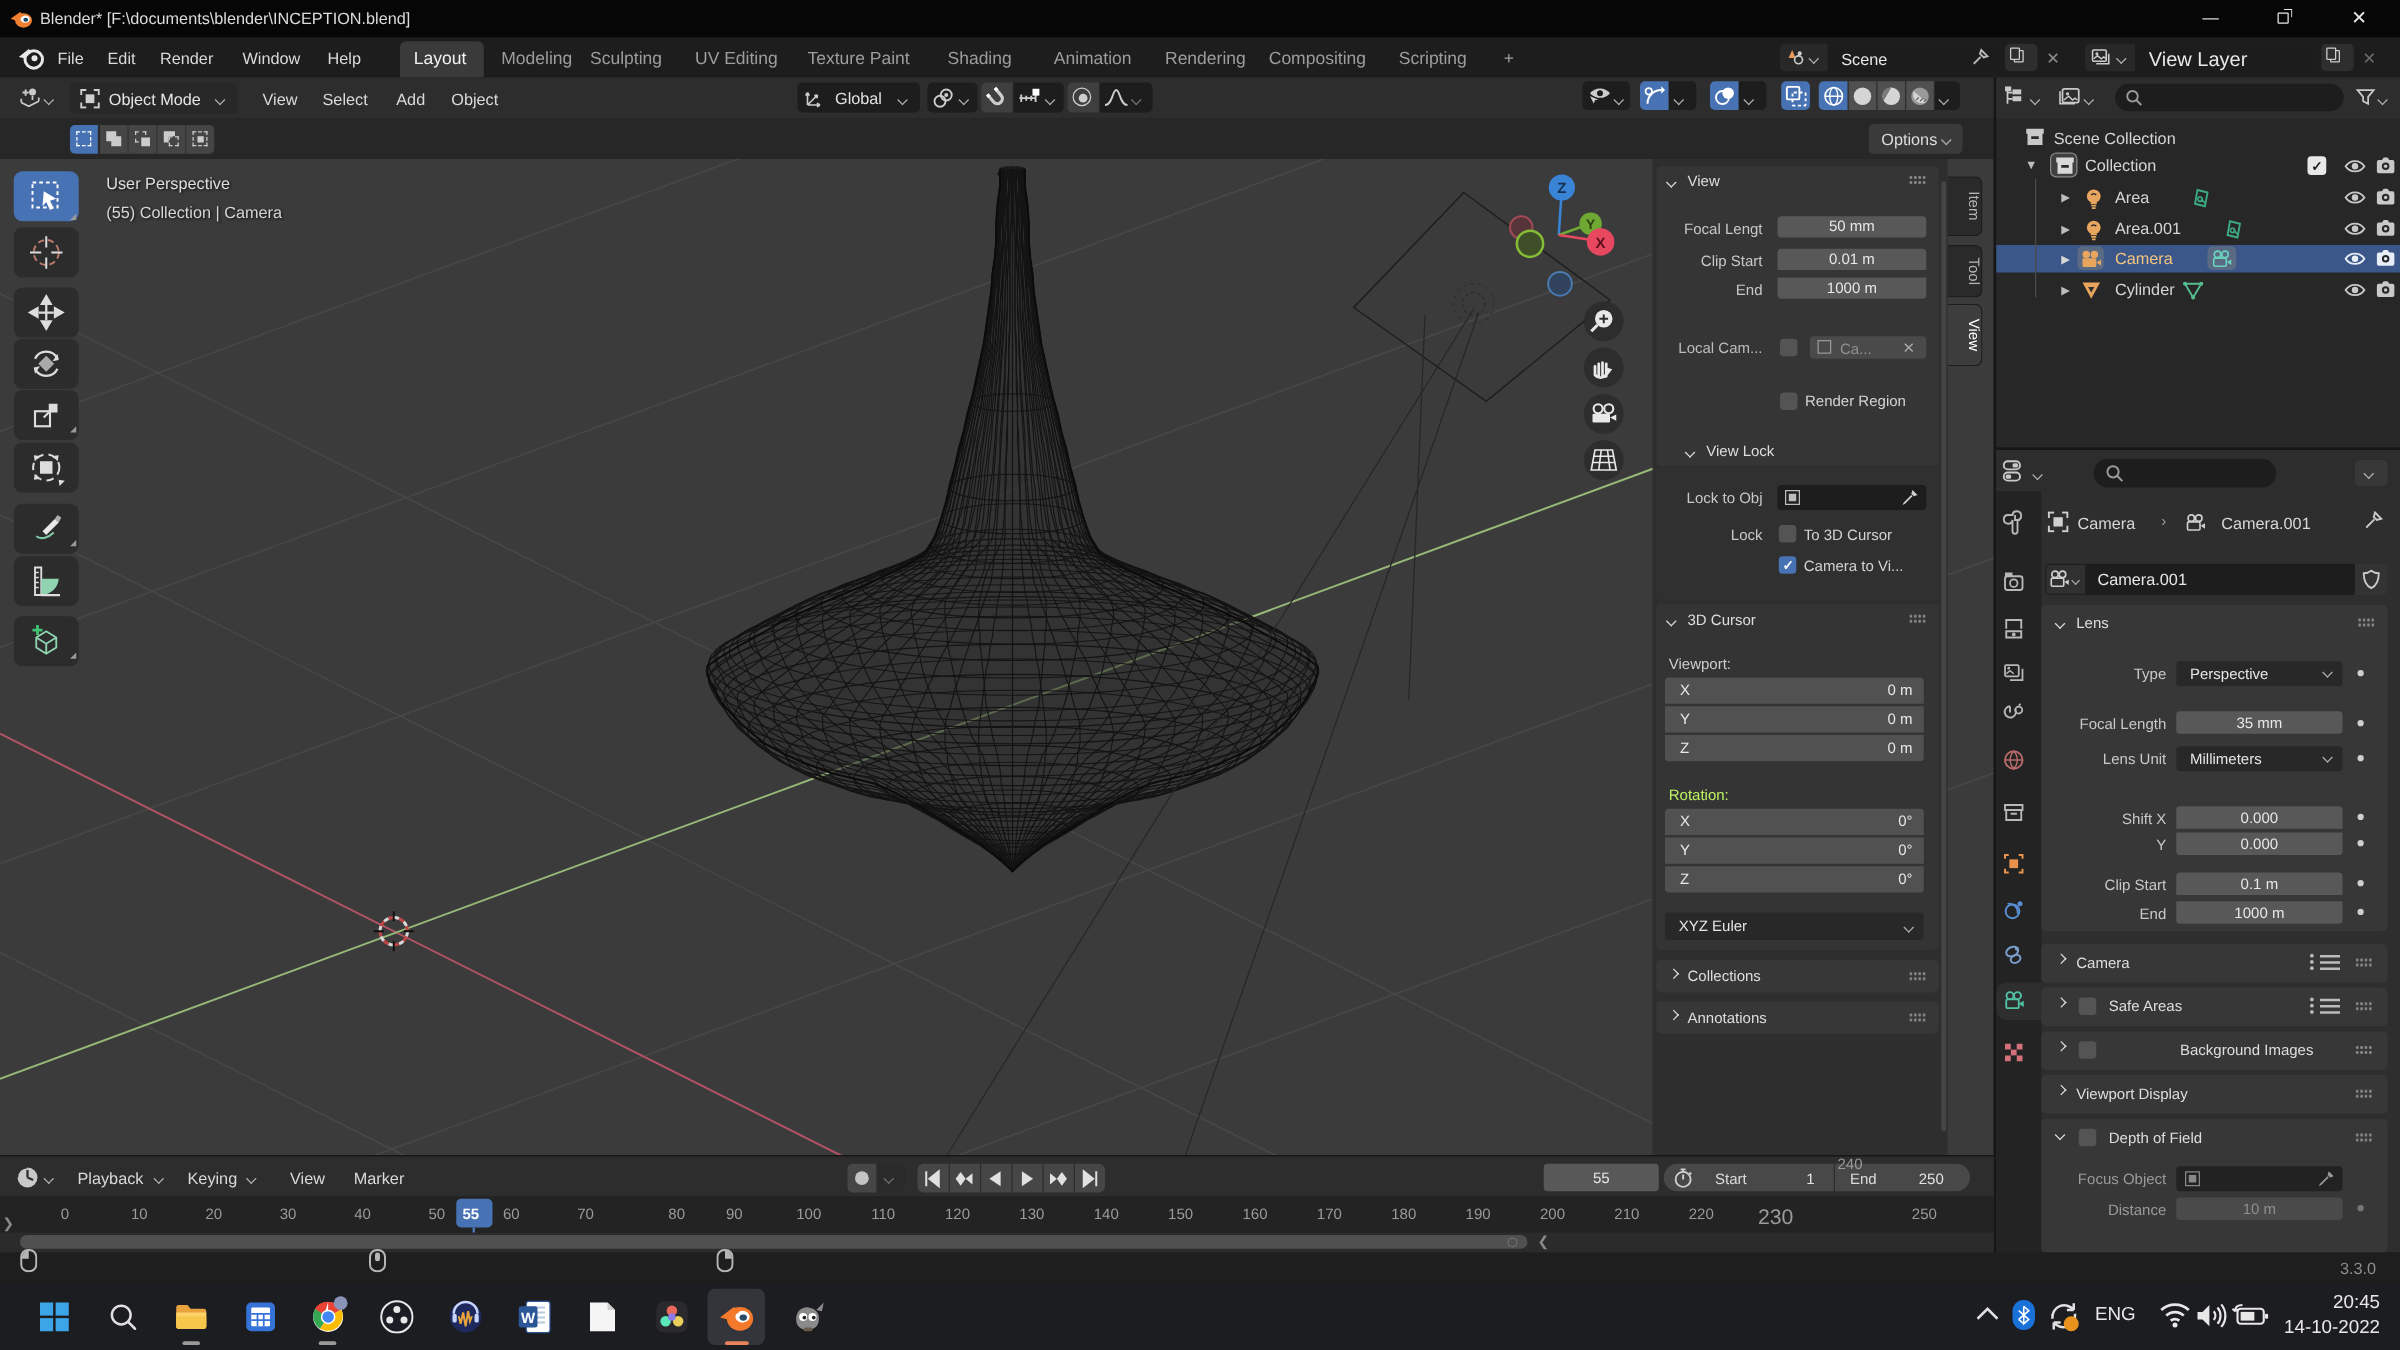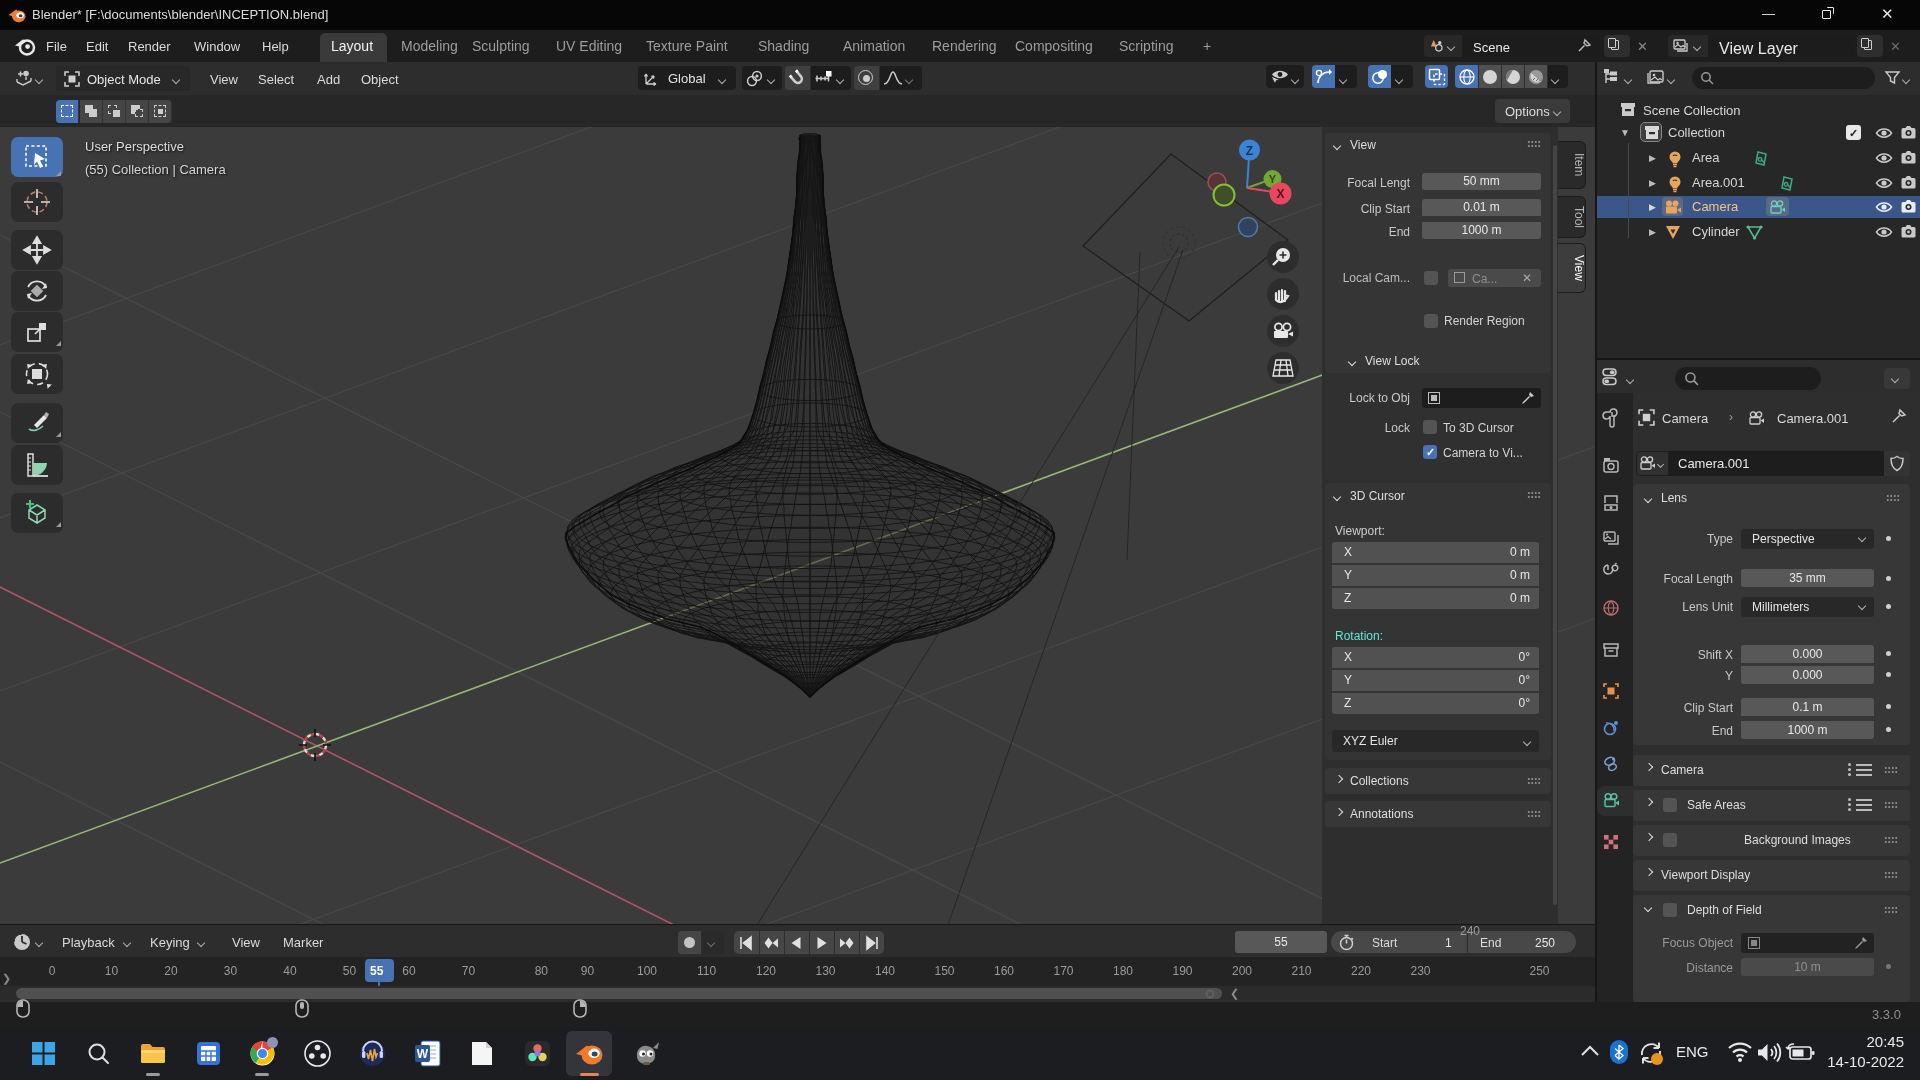--- a/index.html
+++ b/index.html
@@ -460,21 +460,21 @@
     <div class="txt" style="left:1335px;top:524px;color:#cdcdcd;font-size:12px;">Viewport:</div>
     <div class="fld" style="left:1332px;top:542px;width:207px;height:21px;border-radius:3px 3px 0 0;line-height:21px;background:#515151;"></div>
     <div class="txt" style="left:1344px;top:545px;color:#e8e8e8;font-size:12px;">X</div>
     <div class="txt" style="left:1490px;top:545px;color:#e8e8e8;font-size:12px;width:40px;text-align:right;">0 m</div>
     <div class="fld" style="left:1332px;top:565px;width:207px;height:21px;border-radius:0;line-height:21px;background:#515151;"></div>
     <div class="txt" style="left:1344px;top:568px;color:#e8e8e8;font-size:12px;">Y</div>
     <div class="txt" style="left:1490px;top:568px;color:#e8e8e8;font-size:12px;width:40px;text-align:right;">0 m</div>
     <div class="fld" style="left:1332px;top:588px;width:207px;height:21px;border-radius:0 0 3px 3px;line-height:21px;background:#515151;"></div>
     <div class="txt" style="left:1344px;top:591px;color:#e8e8e8;font-size:12px;">Z</div>
     <div class="txt" style="left:1490px;top:591px;color:#e8e8e8;font-size:12px;width:40px;text-align:right;">0 m</div>
-    <div class="txt" style="left:1335px;top:629px;color:#5eead4;font-size:12px;">Rotation:</div>
+    <div class="txt" style="left:1335px;top:629px;color:#bef264;font-size:12px;">Rotation:</div>
     <div class="fld" style="left:1332px;top:647px;width:207px;height:21px;border-radius:3px 3px 0 0;line-height:21px;background:#515151;"></div>
     <div class="txt" style="left:1344px;top:650px;color:#e8e8e8;font-size:12px;">X</div>
     <div class="txt" style="left:1490px;top:650px;color:#e8e8e8;font-size:12px;width:40px;text-align:right;">0°</div>
     <div class="fld" style="left:1332px;top:670px;width:207px;height:21px;border-radius:0;line-height:21px;background:#515151;"></div>
     <div class="txt" style="left:1344px;top:673px;color:#e8e8e8;font-size:12px;">Y</div>
     <div class="txt" style="left:1490px;top:673px;color:#e8e8e8;font-size:12px;width:40px;text-align:right;">0°</div>
     <div class="fld" style="left:1332px;top:693px;width:207px;height:21px;border-radius:0 0 3px 3px;line-height:21px;background:#515151;"></div>
     <div class="txt" style="left:1344px;top:696px;color:#e8e8e8;font-size:12px;">Z</div>
     <div class="txt" style="left:1490px;top:696px;color:#e8e8e8;font-size:12px;width:40px;text-align:right;">0°</div>
     <div class="ddk" style="left:1332px;top:730px;width:207px;height:22px;"></div>
@@ -872,22 +872,22 @@
     <div class="txt" style="left:825.5px;top:964px;width:40px;margin-left:-20px;text-align:center;color:#9b9b9b;font-size:12px;">130</div>
     <div class="txt" style="left:885px;top:964px;width:40px;margin-left:-20px;text-align:center;color:#9b9b9b;font-size:12px;">140</div>
     <div class="txt" style="left:944.5px;top:964px;width:40px;margin-left:-20px;text-align:center;color:#9b9b9b;font-size:12px;">150</div>
     <div class="txt" style="left:1004px;top:964px;width:40px;margin-left:-20px;text-align:center;color:#9b9b9b;font-size:12px;">160</div>
     <div class="txt" style="left:1063.5px;top:964px;width:40px;margin-left:-20px;text-align:center;color:#9b9b9b;font-size:12px;">170</div>
     <div class="txt" style="left:1123px;top:964px;width:40px;margin-left:-20px;text-align:center;color:#9b9b9b;font-size:12px;">180</div>
     <div class="txt" style="left:1182.5px;top:964px;width:40px;margin-left:-20px;text-align:center;color:#9b9b9b;font-size:12px;">190</div>
     <div class="txt" style="left:1242px;top:964px;width:40px;margin-left:-20px;text-align:center;color:#9b9b9b;font-size:12px;">200</div>
     <div class="txt" style="left:1301.5px;top:964px;width:40px;margin-left:-20px;text-align:center;color:#9b9b9b;font-size:12px;">210</div>
     <div class="txt" style="left:1361px;top:964px;width:40px;margin-left:-20px;text-align:center;color:#9b9b9b;font-size:12px;">220</div>
-    <div class="txt" style="left:1420.5px;top:964px;width:40px;margin-left:-20px;text-align:center;color:#9b9b9b;font-size:12px;">230</div>
-    <div class="txt" style="left:1480px;top:924px;width:40px;margin-left:-20px;color:#9b9b9b;font-size:12px;">240</div>
+    <div class="txt" style="left:1420.5px;top:964px;width:40px;margin-left:-20px;text-align:center;color:#9b9b9b;font-size:17px;">230</div>
+    <div class="txt" style="left:1480px;top:924px;width:40px;margin-left:-20px;text-align:center;color:#9b9b9b;font-size:12px;">240</div>
     <div class="txt" style="left:1539.5px;top:964px;width:40px;margin-left:-20px;text-align:center;color:#9b9b9b;font-size:12px;">250</div>
     <div class="abs" style="left:365px;top:959px;width:29px;height:23px;background:#4772b3;border-radius:4px;"></div>
     <div class="txt" style="left:370px;top:964px;color:#fff;font-size:12px;font-weight:bold;">55</div>
     <div class="abs" style="left:378px;top:982px;width:2px;height:5px;background:#4772b3;"></div>
     <div class="abs" style="left:0;top:986px;width:1595px;height:16px;background:#2b2b2b;"></div>
     <div class="abs" style="left:16px;top:988px;width:1206px;height:11px;background:#505050;border-radius:6px;"></div>
     <div class="abs" style="left:1206px;top:990px;width:8px;height:8px;border:1.4px solid #6e6e6e;border-radius:50%;"></div>
     <div class="txt" style="left:1230px;top:987px;color:#8a8a8a;font-size:11px;">❮</div>
     <div class="txt" style="left:2px;top:972px;color:#8a8a8a;font-size:11px;">❯</div>
     <div class="abs" style="left:0;top:924px;width:1595px;height:1px;background:#161616;"></div>

